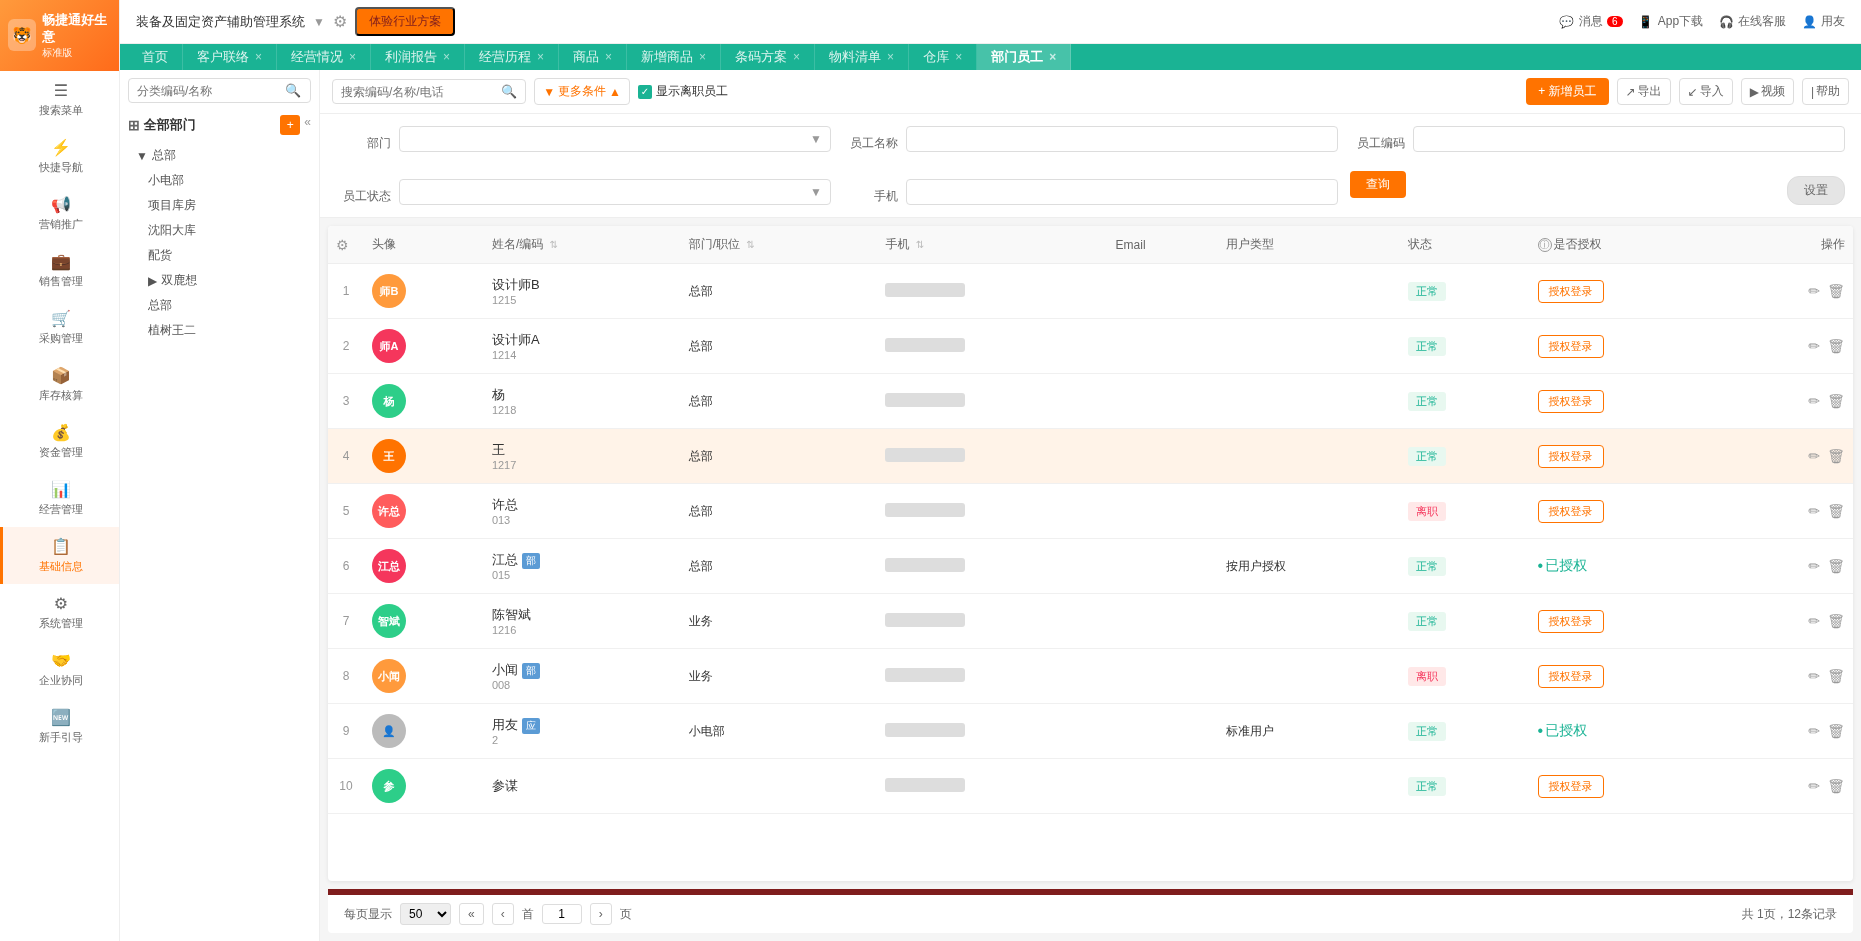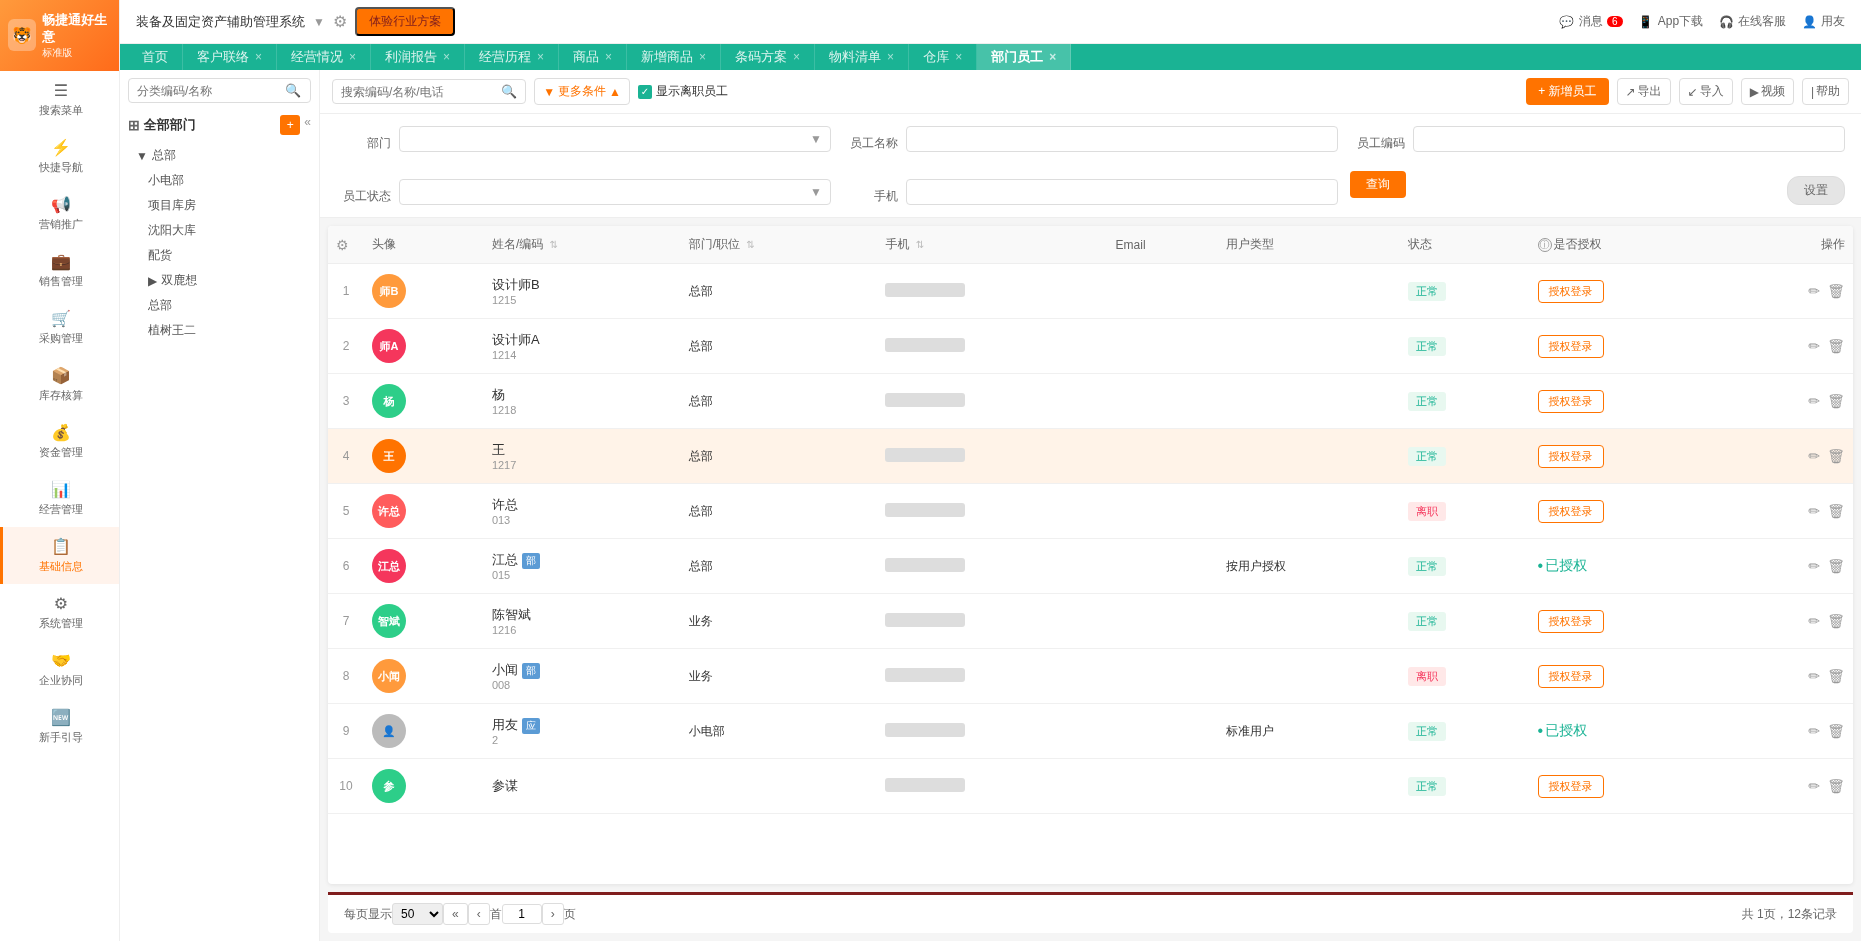--- a/index.html
+++ b/index.html
@@ -98,21 +98,21 @@
     .authorized::before { content: '•'; font-size: 16px; }
     .user-type { font-size: 12px; color: #333; }
     .dept-badge { display: inline-block; background: #5b9bd5; color: white; font-size: 10px; padding: 1px 4px; border-radius: 2px; margin-left: 4px; }
     .op-btn { color: #999; font-size: 14px; cursor: pointer; }
     .blurred { background: #ddd; border-radius: 3px; color: transparent; font-size: 11px; padding: 2px 0; display: inline-block; width: 80px; height: 14px; }
     .sort-icon { display: inline-block; margin-left: 3px; color: #bbb; font-size: 10px; }
     .settings-icon { color: #999; font-size: 14px; cursor: pointer; }
     .info-icon { display: inline-flex; align-items: center; justify-content: center; width: 14px; height: 14px; border-radius: 50%; border: 1px solid #999; color: #999; font-size: 10px; margin-right: 2px; cursor: pointer; }
 
     
-    .table-footer { background: #fff; border-top: 3px solid #7f1d1d; padding: 8px 16px; display: flex; align-items: center; font-size: 12px; color: #666; margin: 0 8px 8px; border-radius: 0 0 4px 4px; }
+    .table-footer { background: #fff; border-top: 6px solid #7f1d1d; padding: 8px 16px; display: flex; align-items: center; gap: 8px; font-size: 12px; color: #666; margin: 0 8px 8px; border-radius: 0 0 4px 4px; }
     .page-info { margin-left: auto; }
     .page-btn { border: 1px solid #ddd; background: #fff; color: #666; padding: 3px 8px; border-radius: 3px; cursor: pointer; font-size: 12px; }
     .page-num-input { width: 40px; border: 1px solid #ddd; border-radius: 3px; padding: 2px 6px; text-align: center; font-size: 12px; }
     .per-page-select { border: 1px solid #ddd; border-radius: 3px; padding: 2px 4px; font-size: 12px; }
   </style>
 </head>
 <body>
 
 <div class="sidebar">
   <div class="sidebar-logo">

